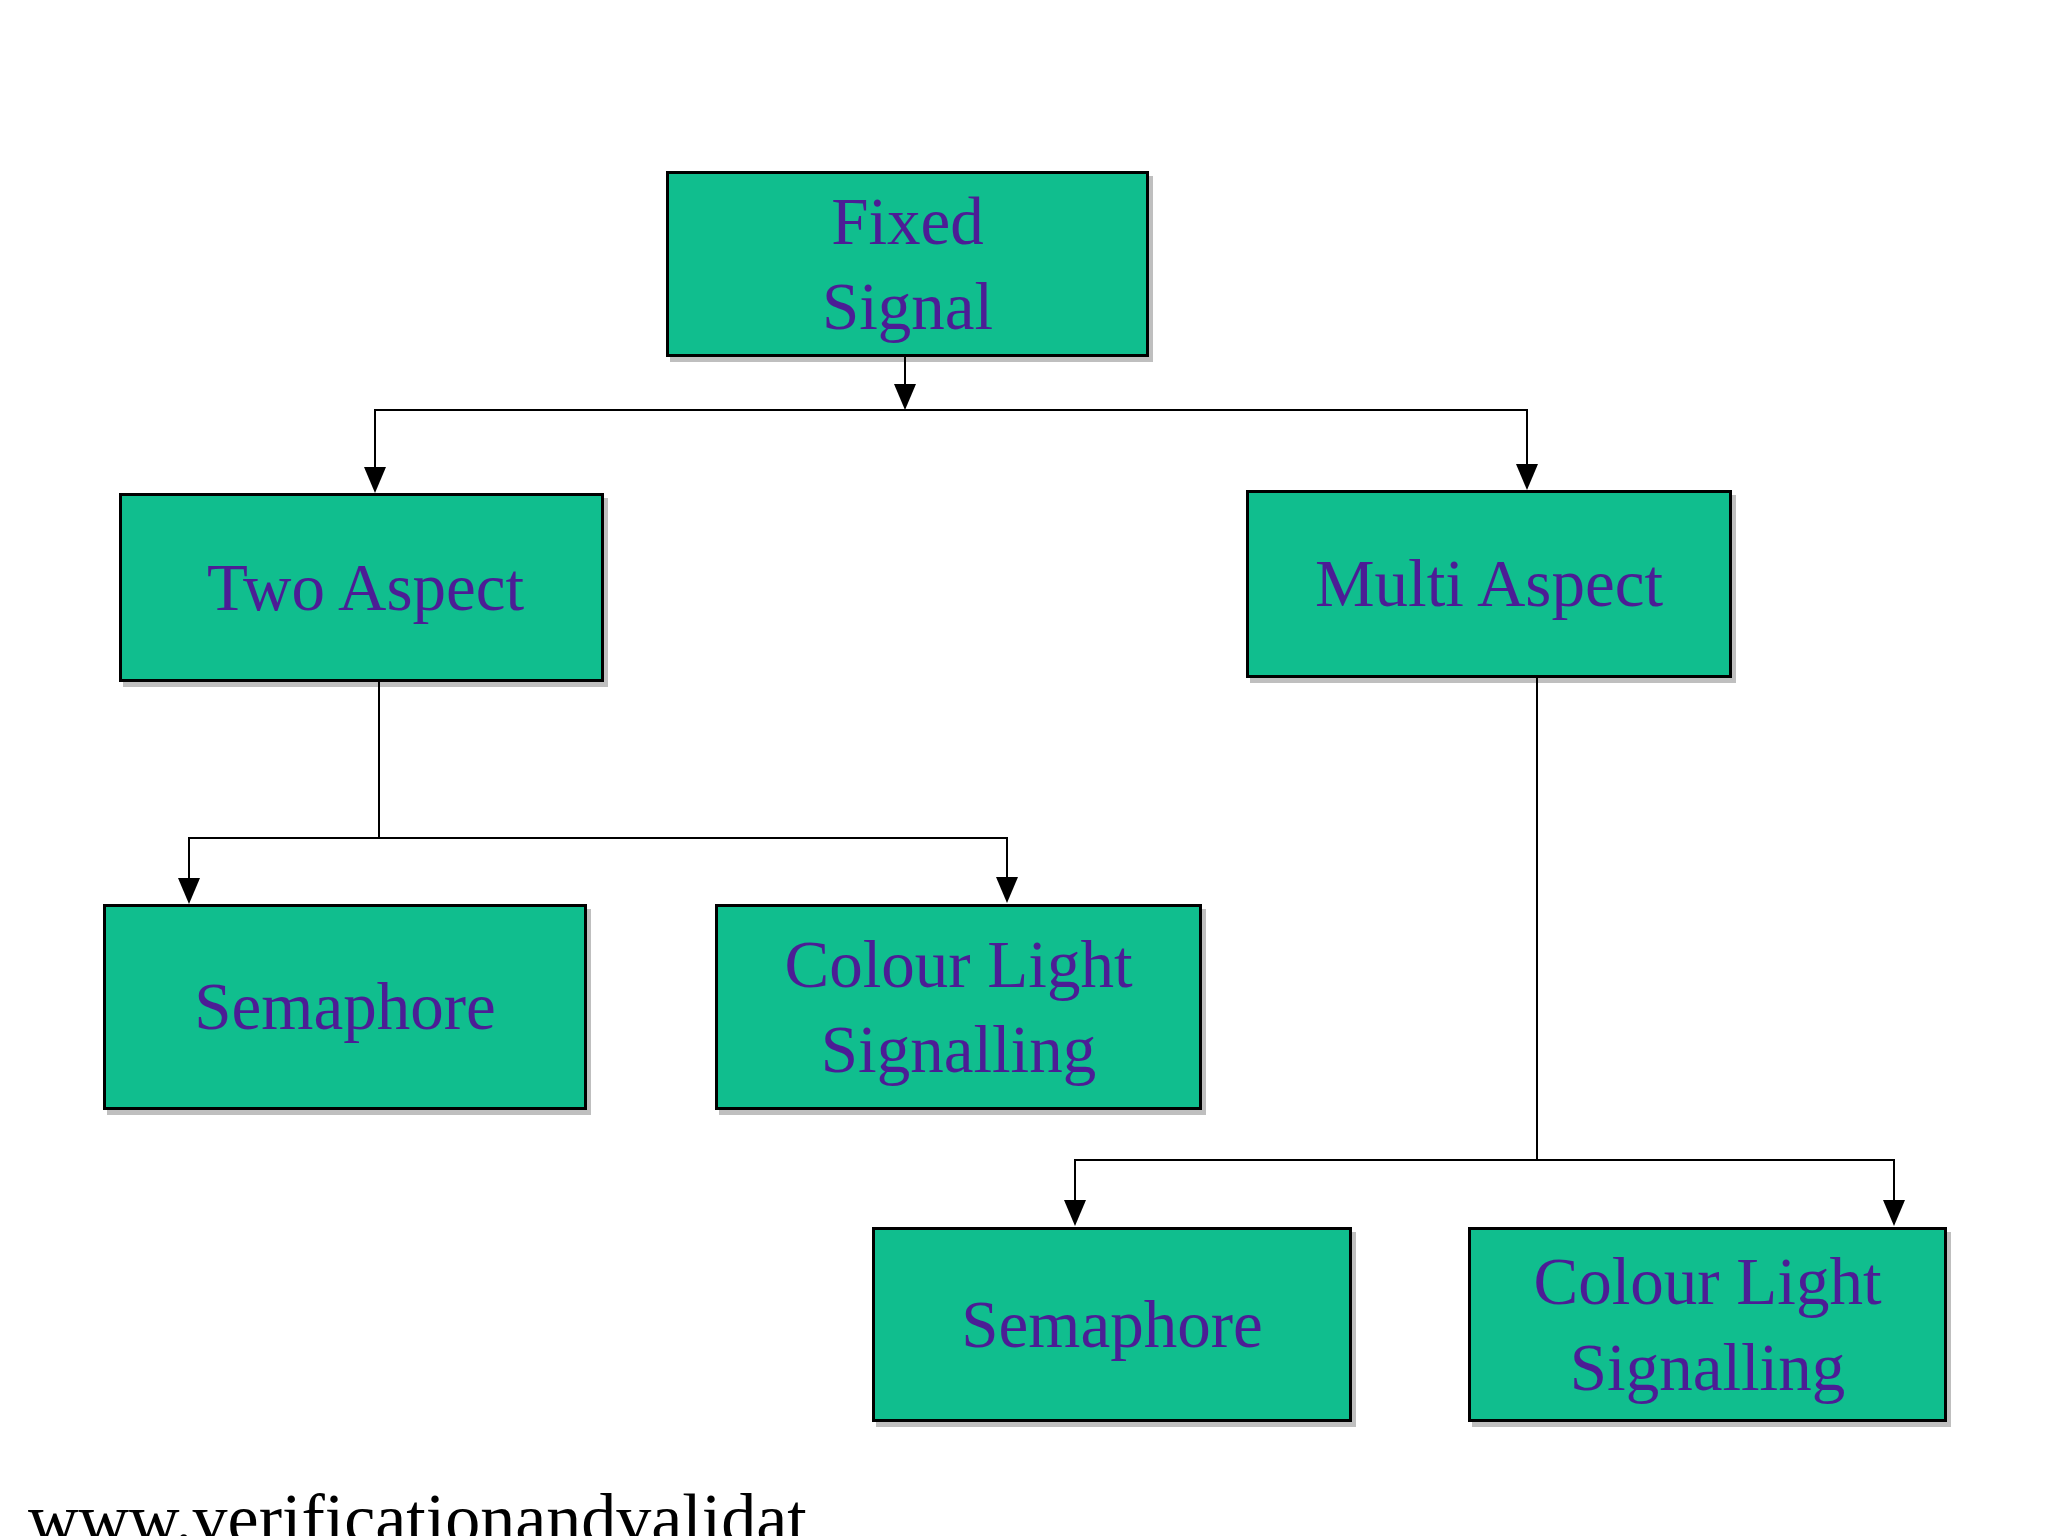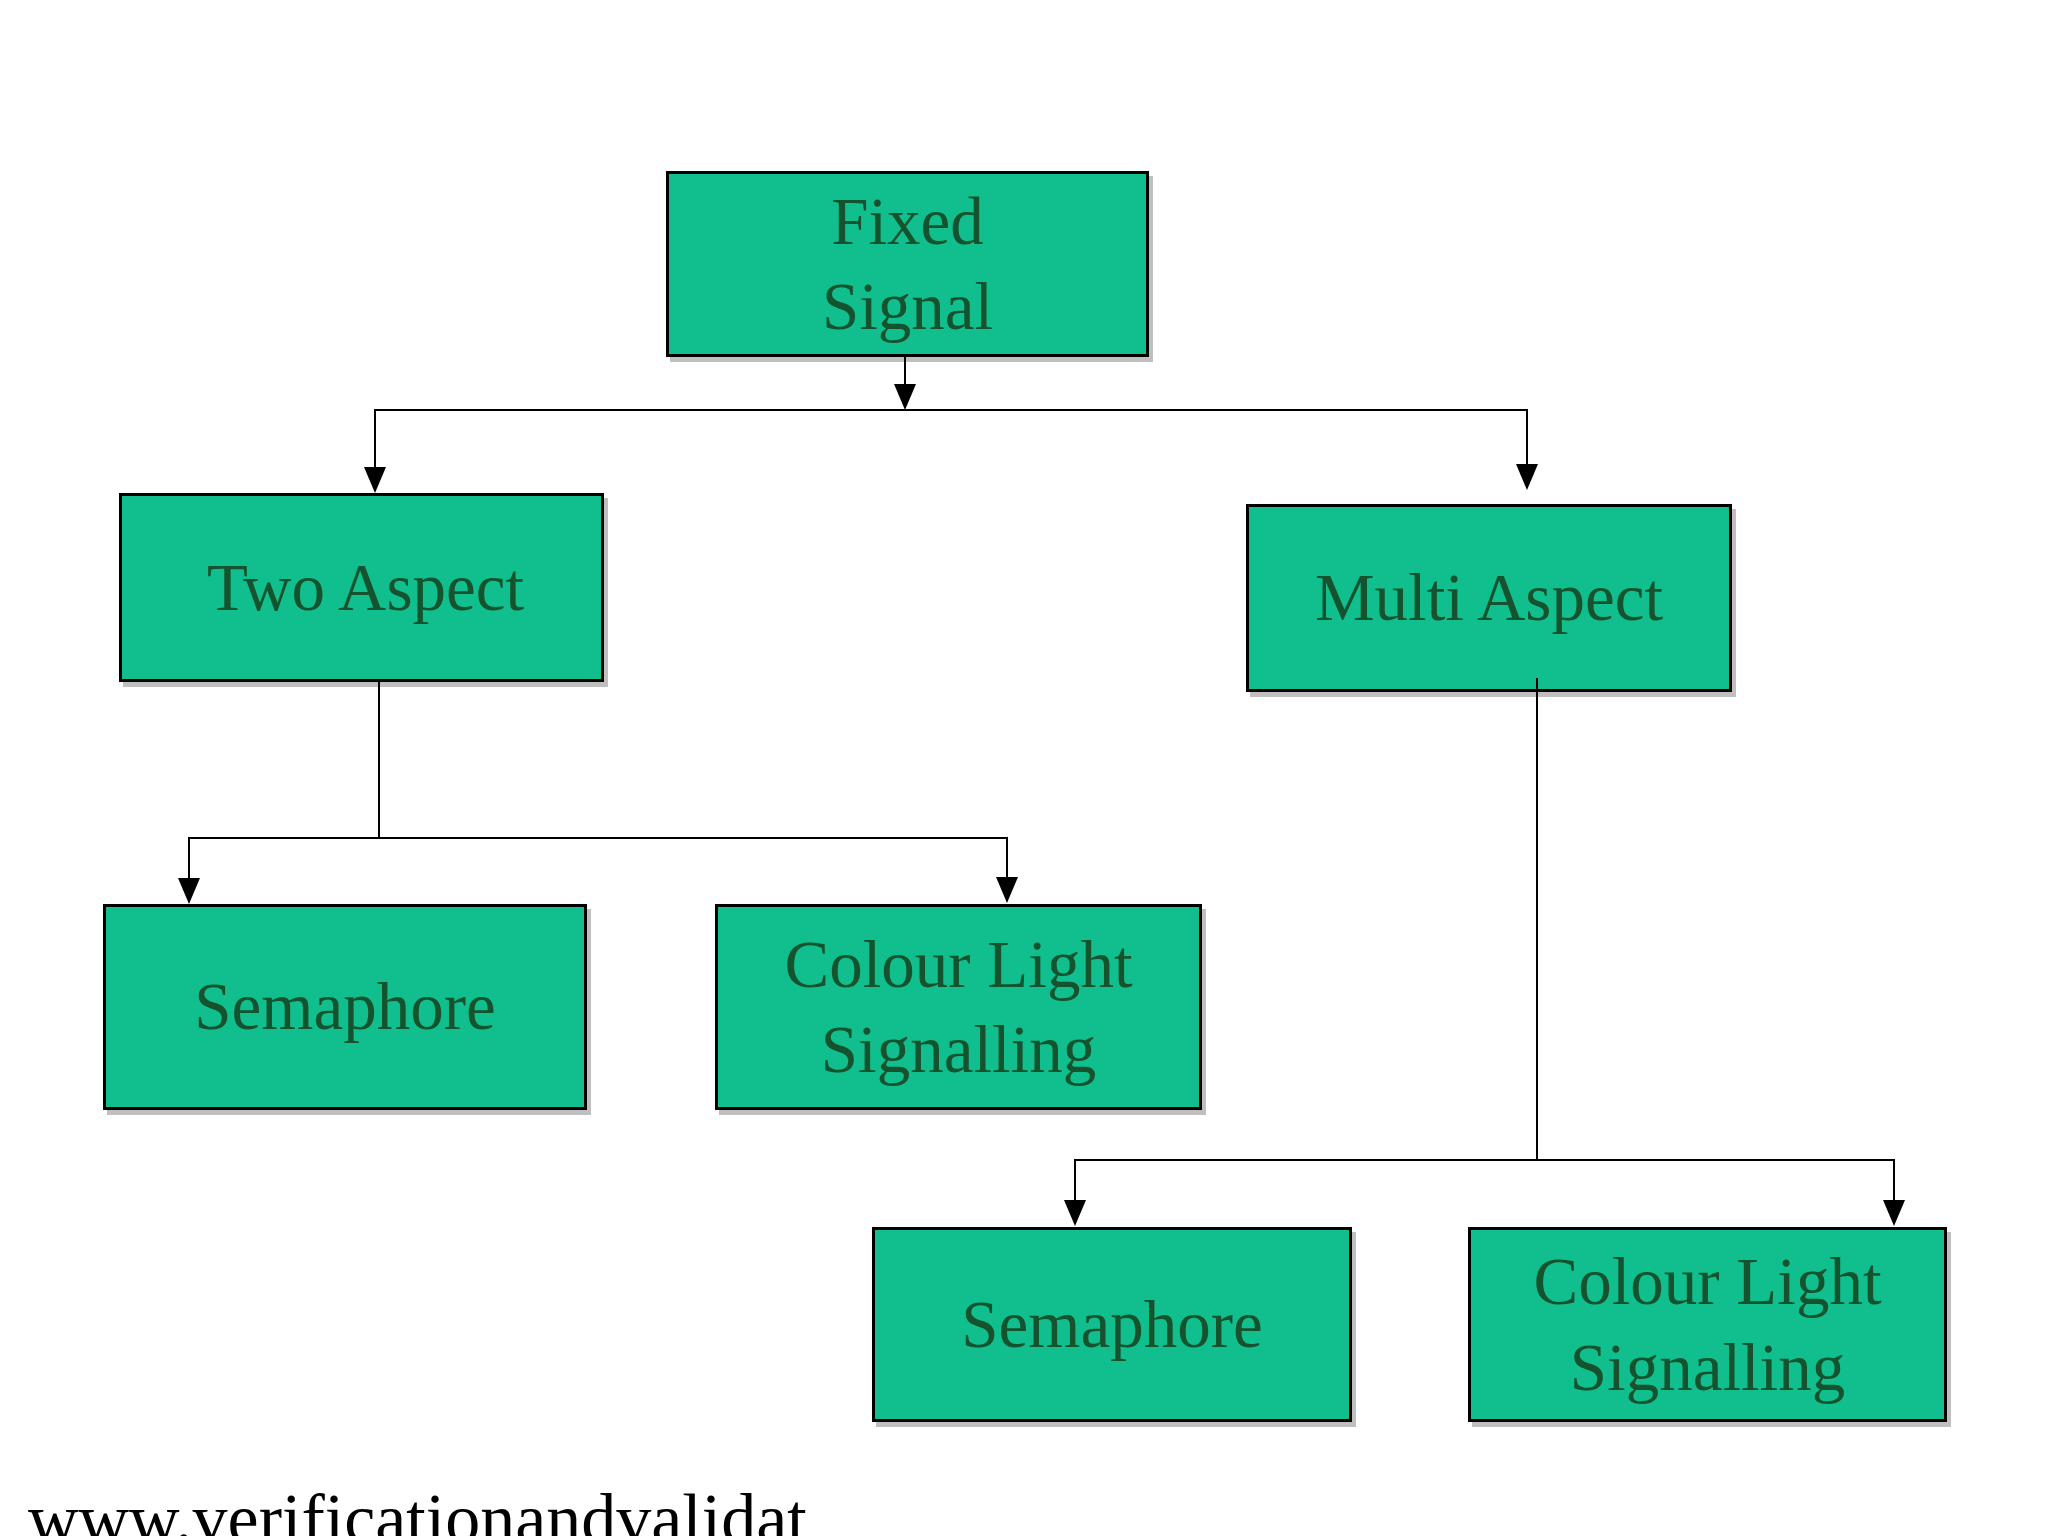--- a/index.html
+++ b/index.html
@@ -19,21 +19,21 @@
     position: absolute;
     background: var(--node-fill, #10be8e);
     border: 3px solid var(--node-border, #000000);
     box-shadow: 4px 5px 0 rgba(128,128,128,0.5);
     display: flex;
     align-items: center;
     justify-content: center;
     box-sizing: border-box;
   }
   .node .label {
-    color: #14532d;
+    color: #4c1d95;
     font-size: 67px;
     line-height: 1.27;
     text-align: center;
     white-space: pre-line;
   }
   .hline, .vline {
     position: absolute;
     background: var(--connector, #000000);
   }
   .hline { height: 2px; }
@@ -71,21 +71,21 @@
   <div class="hline" style="left:375px; top:409px; width:1152px;"></div>
   <div class="vline" style="left:374px; top:409px; height:58px;"></div>
   <div class="arrow-down" style="left:364px; top:467px;"></div>
   <div class="vline" style="left:1526px; top:409px; height:55px;"></div>
   <div class="arrow-down" style="left:1516px; top:464px;"></div>
 
   <div class="node" style="left:119px; top:493px; width:485px; height:189px;padding-left:8px;">
     <div class="label">Two Aspect</div>
   </div>
 
-  <div class="node" style="left:1246px; top:504px; width:486px; height:188px;">
+  <div class="node" style="left:1246px; top:490px; width:486px; height:188px;">
     <div class="label">Multi Aspect</div>
   </div>
 
   <div class="vline" style="left:378px; top:682px; height:156px;"></div>
   <div class="hline" style="left:189px; top:837px; width:819px;"></div>
   <div class="vline" style="left:188px; top:837px; height:42px;"></div>
   <div class="arrow-down" style="left:178px; top:878px;"></div>
   <div class="vline" style="left:1006px; top:837px; height:41px;"></div>
   <div class="arrow-down" style="left:996px; top:877px;"></div>
 

